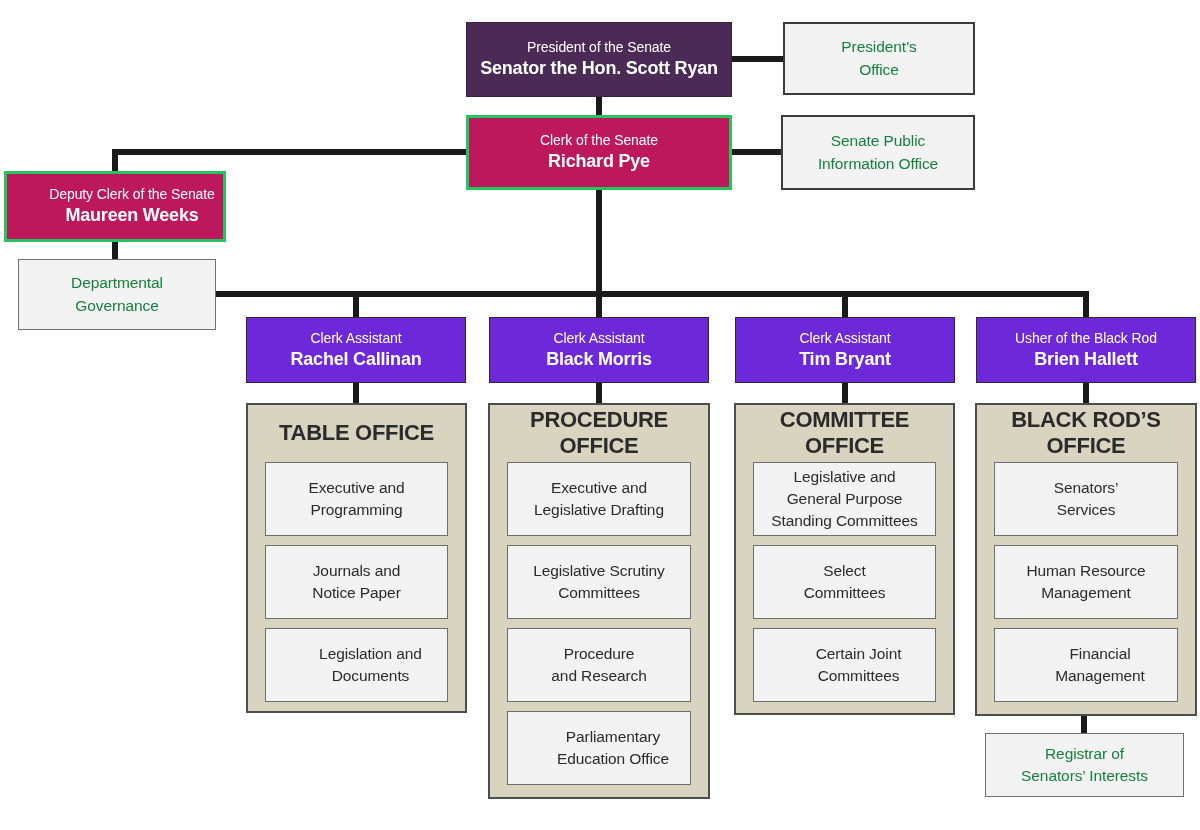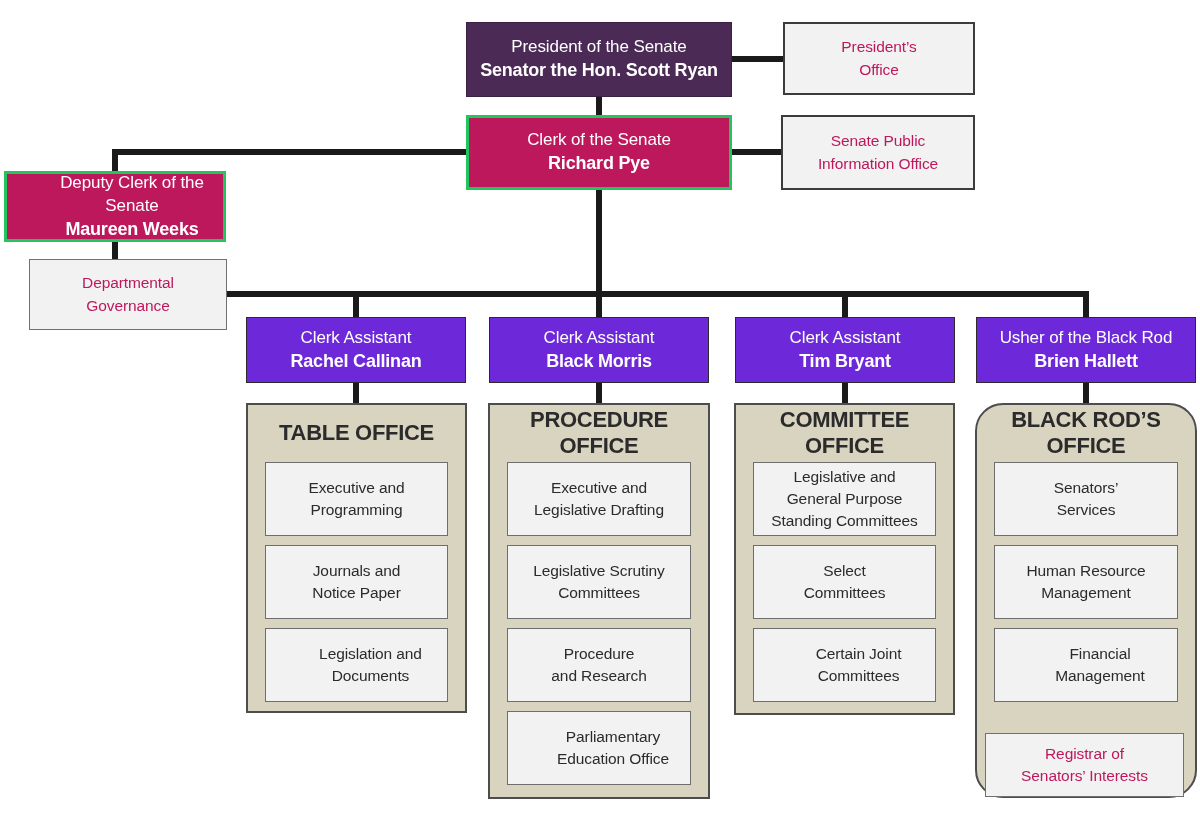--- a/index.html
+++ b/index.html
@@ -12,31 +12,31 @@
 
   
   .hline, .vline { position: absolute; background: #1a1a1a; }
 
   
   .node {
     position: absolute; display: flex; flex-direction: column;
     align-items: center; justify-content: center; text-align: center;
     color: #ffffff; padding: 6px 8px;
   }
-  .node .role { font-size: 17px; font-weight: 400; letter-spacing: -0.1px; line-height: 1.35; }
+  .node .role { font-size: 14px; font-weight: 400; letter-spacing: -0.1px; line-height: 1.35; }
   .node .person { font-size: 18px; font-weight: 700; letter-spacing: -0.2px; line-height: 1.3; }
   .node.purple { background: #4b2a56; border: 1px solid #3a2043; }
   .node.red { background: #be185d; border: 3px solid #22c55e; }
   .node.dark { background: #6d28d9; border: 1px solid #2e2a2b; }
 
   
   .plainbox {
     position: absolute; display: flex; align-items: center; justify-content: center;
     text-align: center; background: #f2f2f2; border: 2px solid #3c3c3c;
-    color: #be185d; font-size: 15.5px; line-height: 1.45; white-space: pre-line;
+    color: #15803d; font-size: 15.5px; line-height: 1.45; white-space: pre-line;
     letter-spacing: -0.1px;
   }
   .plainbox.graybrd { border: 1.5px solid #707070; }
 
   
   .office {
     position: absolute; background: #d8d4c0; border: 2px solid #4d4d4d;
     padding: 14px 17px 13px;
   }
   .office .office-title {
@@ -52,31 +52,31 @@
     letter-spacing: -0.1px;
   }
   .office .section:last-child { margin-bottom: 0; padding-left: 28px; }
 
   
   #box-president { left: 466px; top: 22px; width: 266px; height: 75px; }
   #box-presidents-office { left: 783px; top: 22px; width: 192px; height: 73px; }
   #box-clerk { left: 466px; top: 115px; width: 266px; height: 75px; }
   #box-spio { left: 781px; top: 115px; width: 194px; height: 75px; }
   #box-deputy-clerk { left: 4px; top: 171px; width: 222px; height: 71px; padding-left: 42px; }
-  #box-dept-governance { left: 29px; top: 259px; width: 198px; height: 71px; }
+  #box-dept-governance { left: 18px; top: 259px; width: 198px; height: 71px; }
 
   #box-ca-table { left: 246px; top: 317px; width: 220px; height: 66px; }
   #box-ca-procedure { left: 489px; top: 317px; width: 220px; height: 66px; }
   #box-ca-committee { left: 735px; top: 317px; width: 220px; height: 66px; }
   #box-usher { left: 976px; top: 317px; width: 220px; height: 66px; }
 
   #office-table { left: 246px; top: 403px; width: 221px; height: 310px; }
   #office-procedure { left: 488px; top: 403px; width: 222px; height: 396px; }
   #office-committee { left: 734px; top: 403px; width: 221px; height: 312px; }
-  #office-blackrod { left: 975px; top: 403px; width: 222px; height: 395px; border-radius: 28px; }
+  #office-blackrod { left: 975px; top: 403px; width: 222px; height: 313px; }
 
   #box-registrar { left: 985px; top: 733px; width: 199px; height: 64px; }
 
   
   #ln-president-clerk { left: 596px; top: 95px; width: 6px; height: 22px; }
   #ln-president-office { left: 730px; top: 56px; width: 55px; height: 6px; }
   #ln-clerk-spio { left: 730px; top: 149px; width: 53px; height: 6px; }
   #ln-clerk-left { left: 112px; top: 149px; width: 356px; height: 6px; }
   #ln-deputy-top { left: 112px; top: 149px; width: 6px; height: 24px; }
   #ln-deputy-gov { left: 112px; top: 240px; width: 6px; height: 21px; }

